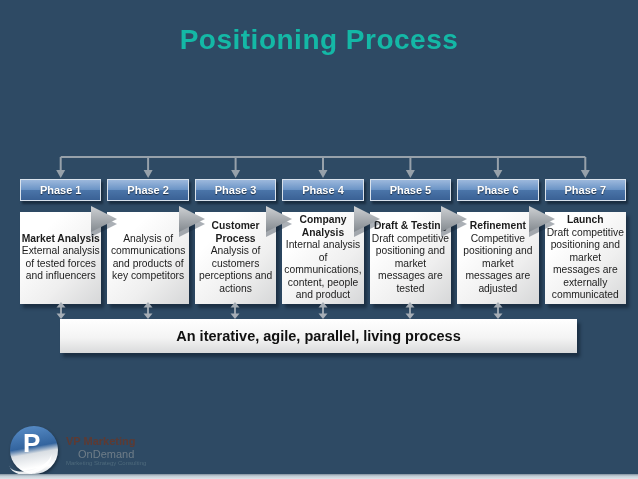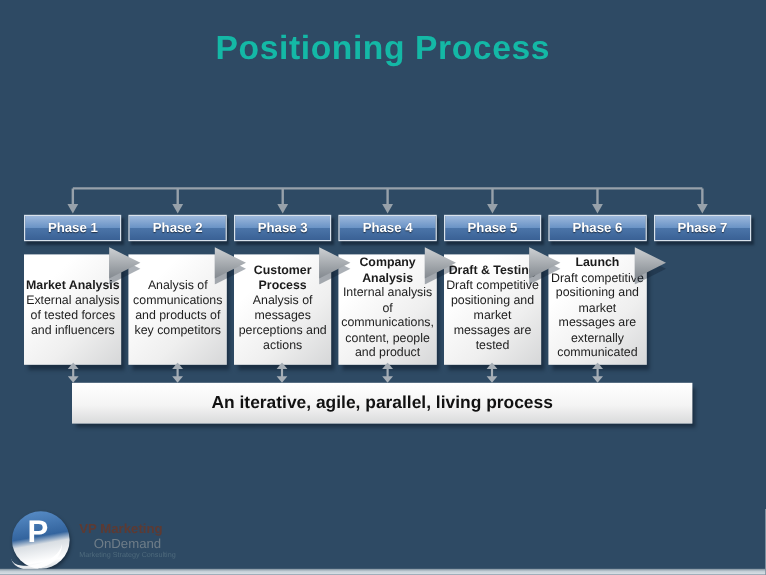--- a/index.html
+++ b/index.html
@@ -163,27 +163,30 @@
   </div>
 
   <div class="grid content-row">
     <div class="content-box">
       <p class="cb-text"><span class="cb-title block">Market Analysis</span> <span class="cb-desc">External analysis of tested forces and influencers</span></p>
     </div>
     <div class="content-box">
       <p class="cb-text"> <span class="cb-desc">Analysis of communications and products of key competitors</span></p>
     </div>
     <div class="content-box">
-      <p class="cb-text"><span class="cb-title block">Customer Process</span> <span class="cb-desc">Analysis of messages perceptions and actions</span></p>
+      <p class="cb-text"><span class="cb-title block">Customer Process</span> <span class="cb-desc">Analysis of customers perceptions and actions</span></p>
     </div>
     <div class="content-box">
       <p class="cb-text"><span class="cb-title">Company Analysis</span> <span class="cb-desc">Internal analysis of communications, content, people and product</span></p>
     </div>
     <div class="content-box">
       <p class="cb-text"><span class="cb-title block">Draft &amp; Testing</span> <span class="cb-desc">Draft competitive positioning and market messages are tested</span></p>
+    </div>
+    <div class="content-box">
+      <p class="cb-text"><span class="cb-title block">Refinement</span> <span class="cb-desc">Competitive positioning and market messages are adjusted</span></p>
     </div>
     <div class="content-box">
       <p class="cb-text"><span class="cb-title block">Launch</span> <span class="cb-desc">Draft competitive positioning and market messages are externally communicated</span></p>
     </div>
   </div>
 
   <svg class="chevron" style="left:89px" viewBox="0 0 30 32">
       <polygon points="2,6 28,19 2,32" fill="rgba(15,30,45,0.35)"></polygon>
       <polygon points="2,1 28,14 2,27" fill="url(#gchev)"></polygon>
     </svg>

